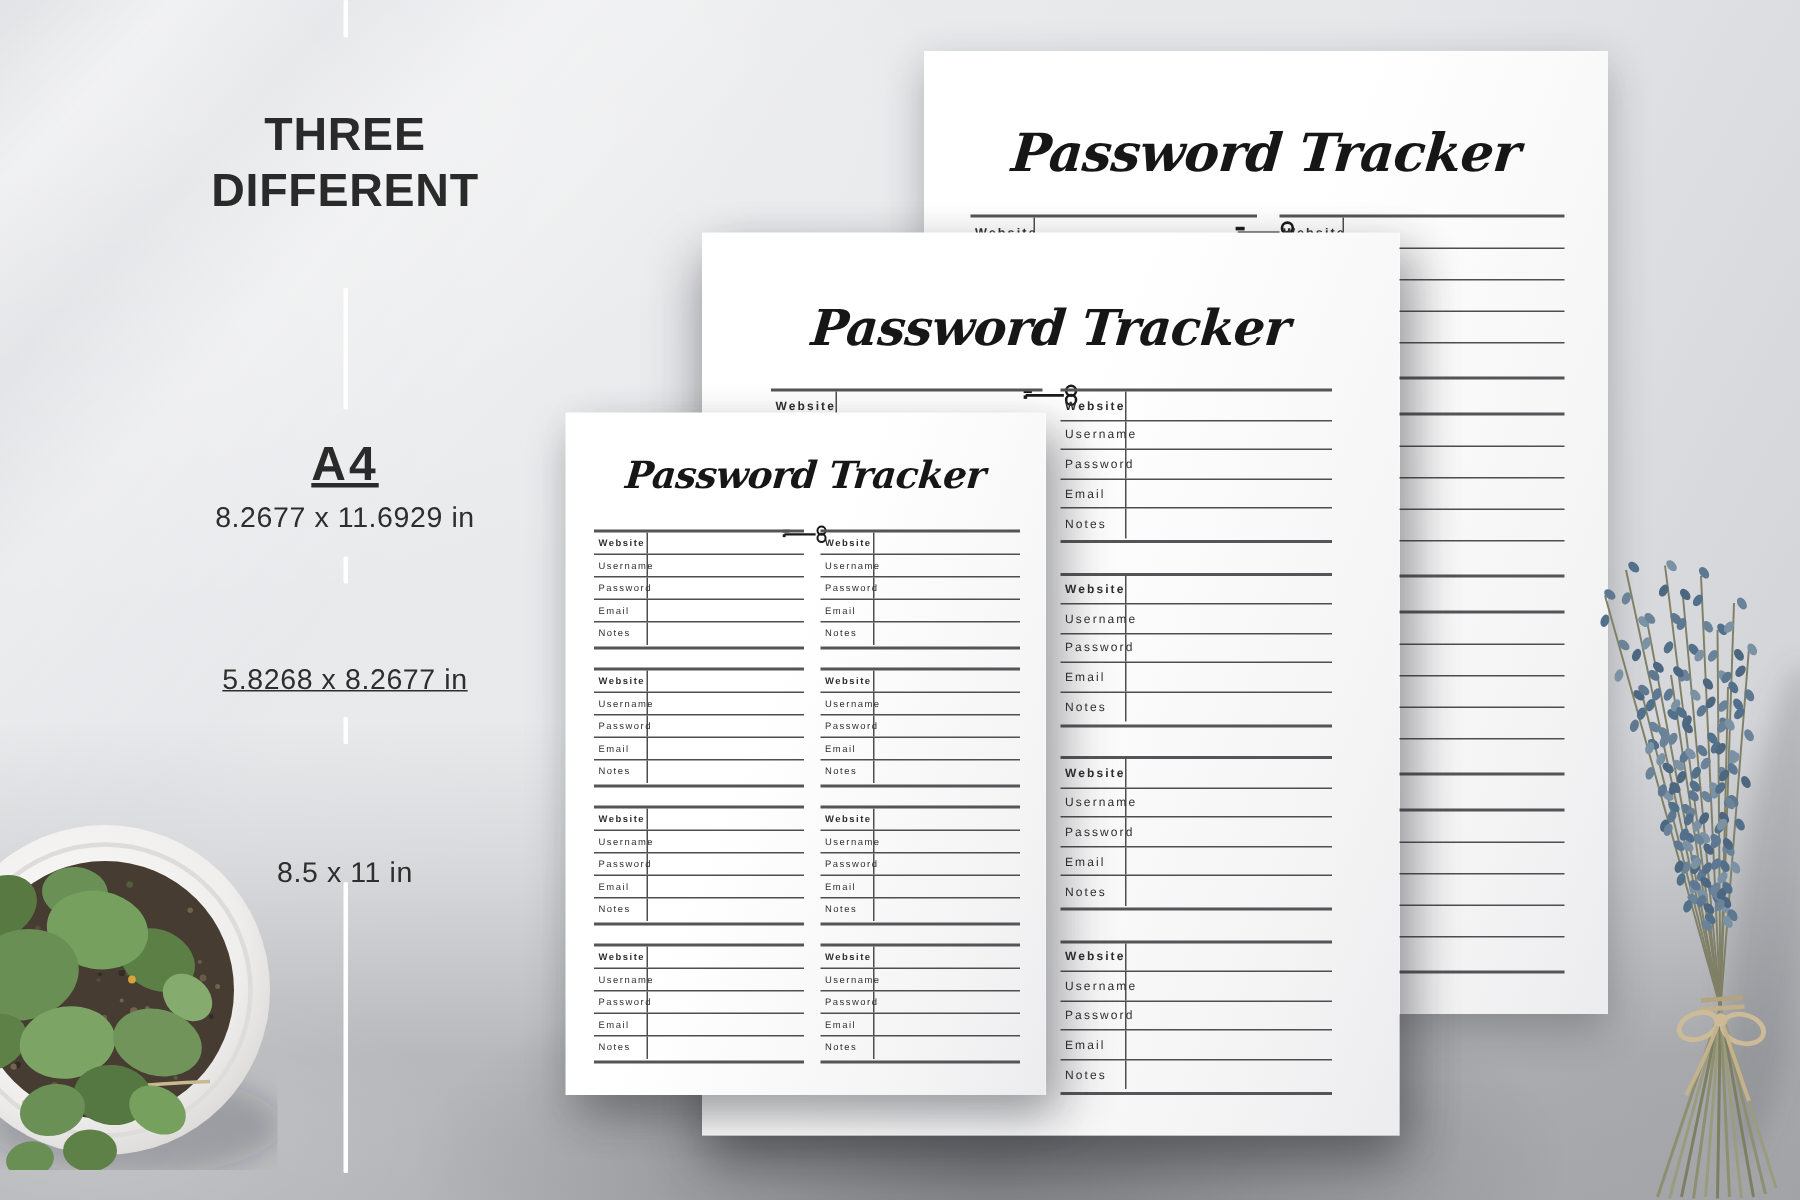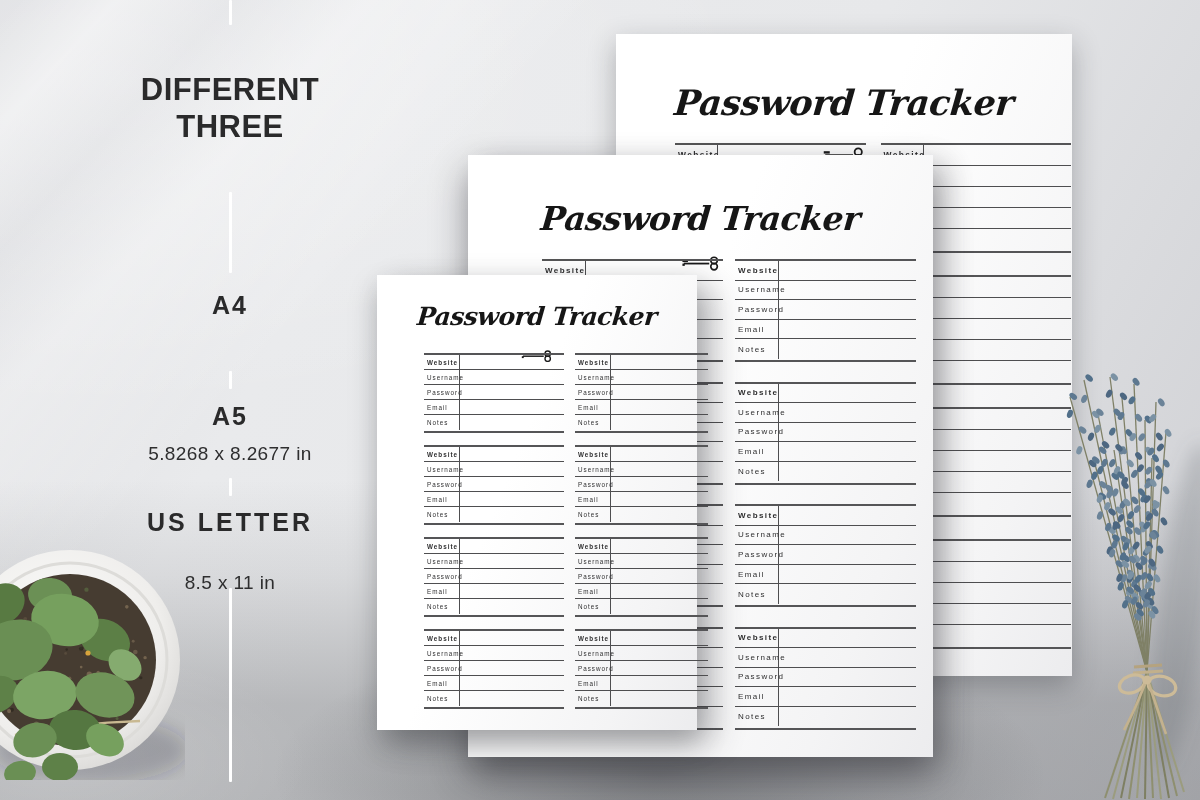--- a/index.html
+++ b/index.html
@@ -16,23 +16,23 @@
       radial-gradient(46% 26% at 55% 97%, rgba(52,54,58,.40), rgba(52,54,58,0) 70%),
       radial-gradient(30% 20% at 5% 95%, rgba(255,255,255,.18), rgba(255,255,255,0) 70%),
       linear-gradient(180deg, rgba(0,0,0,0) 60%, rgba(73,75,79,.10) 72%, rgba(70,72,76,.30) 88%, rgba(78,80,84,.34) 100%);}
 
   
   .size-panel{position:absolute;left:60px;top:0;width:340px;height:800px;z-index:5;text-align:center;color:#2a2a2b;}
   .heading{position:absolute;top:71px;left:0;width:100%;font-weight:800;font-size:31px;line-height:37px;letter-spacing:.5px;}
   .divider-seg{position:absolute;left:168.5px;width:3px;background:#ffffff;border-radius:1px;}
   .seg0{top:0;height:25px;} .seg1{top:192px;height:81px;} .seg2{top:371px;height:18px;}
   .seg3{top:478px;height:18px;} .seg4{top:588px;height:194px;}
-  .size-name{position:absolute;left:0;width:100%;font-weight:800;font-size:25px;letter-spacing:2px;}
+  .size-name{position:absolute;left:0;width:100%;font-weight:800;font-size:32px;letter-spacing:2px;text-decoration:underline;}
   .size-dims{position:absolute;left:0;width:100%;font-weight:400;font-size:19px;letter-spacing:.4px;color:#2e2e2f;}
-  .n0{top:291px;} .d0{top:335px;} .n1{top:402px;} .d1{top:443px;} .n2{top:508px;letter-spacing:3px;} .d2{top:549px;margin-top:23px;}
+  .n0{top:291px;} .d0{top:335px;} .n1{top:402px;} .d1{top:443px;text-decoration:underline;} .n2{top:508px;letter-spacing:3px;} .d2{top:549px;margin-top:23px;}
 
   
   .sheet{position:absolute;background:linear-gradient(112deg,#ffffff 42%,#f4f4f5 82%,#ececee 100%);}
   .sheet-back{left:616px;top:34px;width:456px;height:642px;z-index:1;
     box-shadow:0 10px 26px rgba(45,47,52,.32);
     --bh:110px;--rh:21px;--gap:22px;--lw:43px;--lf:8.4px;--ls:1.4px;}
   .sheet-mid{left:468px;top:155px;width:465px;height:602px;z-index:2;
     box-shadow:0 18px 34px rgba(45,47,52,.48), 14px 8px 26px rgba(45,47,52,.18);
     --bh:103px;--rh:19.6px;--gap:19.5px;--lw:44px;--lf:8px;--ls:1.4px;}
   .sheet-front{left:377px;top:275px;width:320px;height:455px;z-index:3;
@@ -40,21 +40,21 @@
     --bh:80px;--rh:15px;--gap:12px;--lw:36px;--lf:6.3px;--ls:1px;}
   .pt-title{position:absolute;left:0;right:0;text-align:center;font-family:"DejaVu Serif",serif;
     font-style:italic;font-weight:700;color:#161616;transform:skewX(-5deg);letter-spacing:-.5px;line-height:1.2;}
   .sheet-back  .pt-title{top:48px;font-size:35px;}
   .sheet-mid   .pt-title{top:44px;font-size:33px;}
   .sheet-front .pt-title{top:27px;font-size:25px;}
   .key{position:absolute;left:50%;transform:translateX(-50%);}
   .sheet-back  .key{top:113px;width:48px;}
   .sheet-mid   .key{top:101px;width:44px;}
   .sheet-front .key{top:75px;width:36px;}
-  .pt-cols{position:absolute;display:flex;margin-left:28px;}
+  .pt-cols{position:absolute;display:flex;}
   .sheet-back  .pt-cols{left:31px;top:109px;gap:15px;}
   .sheet-mid   .pt-cols{left:46px;top:104px;gap:12px;}
   .sheet-front .pt-cols{left:19px;top:78px;gap:11px;}
   .sheet-back  .pt-col{width:190.5px;}
   .sheet-mid   .pt-col{width:181px;}
   .sheet-front .pt-col:nth-child(1){width:140px;}
   .sheet-front .pt-col:nth-child(2){width:133px;}
   .pt-block{box-sizing:border-box;height:var(--bh);margin-bottom:var(--gap);
     border-top:2.5px solid #555557;border-bottom:2.5px solid #555557;}
   .pt-row{box-sizing:border-box;display:flex;height:var(--rh);border-bottom:1px solid #4e4e50;}
@@ -649,30 +649,29 @@
               <span class="pt-cell"></span>
             </div>
           </div>
         </div>
     </div>
   </div>
 
   <div class="size-panel">
     <div class="divider-seg seg0"></div>
     <div class="heading">
+      <div>THREE</div>
       <div>DIFFERENT</div>
-      <div>THREE</div>
     </div>
     <div class="divider-seg seg1"></div>
     <div class="size-name n0">A4</div>
+    <div class="size-dims d0">8.2677 x 11.6929 in</div>
     <div class="divider-seg seg2"></div>
-    <div class="size-name n1">A5</div>
     <div class="size-dims d1">5.8268 x 8.2677 in</div>
     <div class="divider-seg seg3"></div>
-    <div class="size-name n2">US LETTER</div>
     <div class="size-dims d2">8.5 x 11 in</div>
     <div class="divider-seg seg4"></div>
   </div>
 
   <svg class="plant-svg" viewBox="0 0 230 235">
     <defs>
       <radialGradient id="potG" cx="42%" cy="38%" r="70%">
         <stop offset="0%" stop-color="#fbfbfa"></stop>
           <stop offset="70%" stop-color="#efeeec"></stop>
           <stop offset="100%" stop-color="#d6d5d3"></stop>

